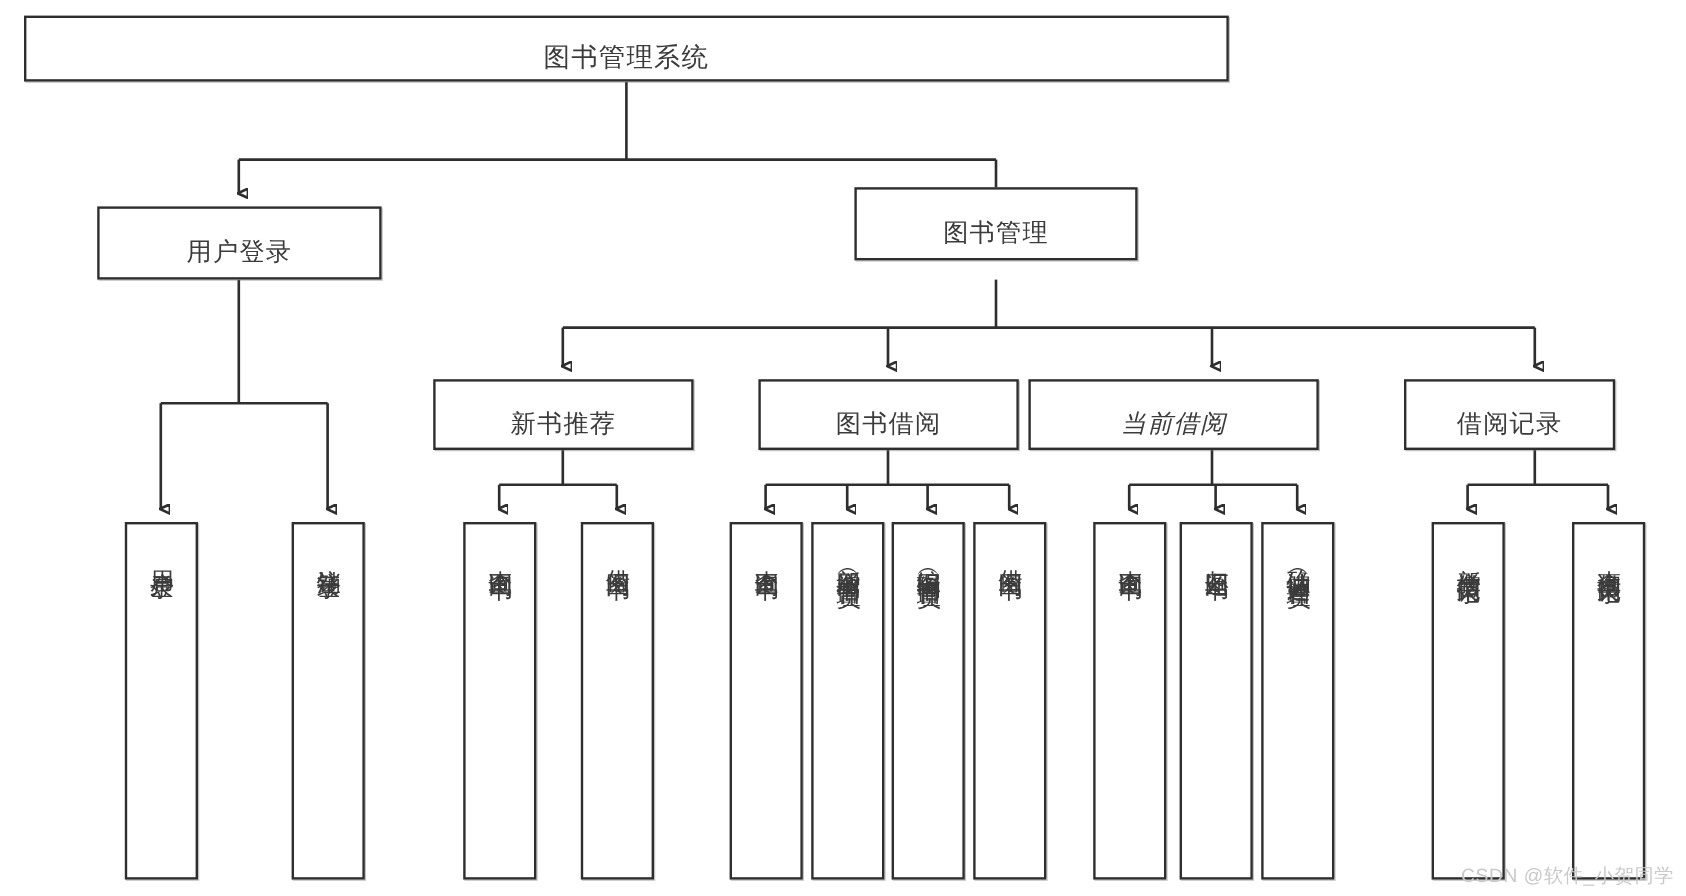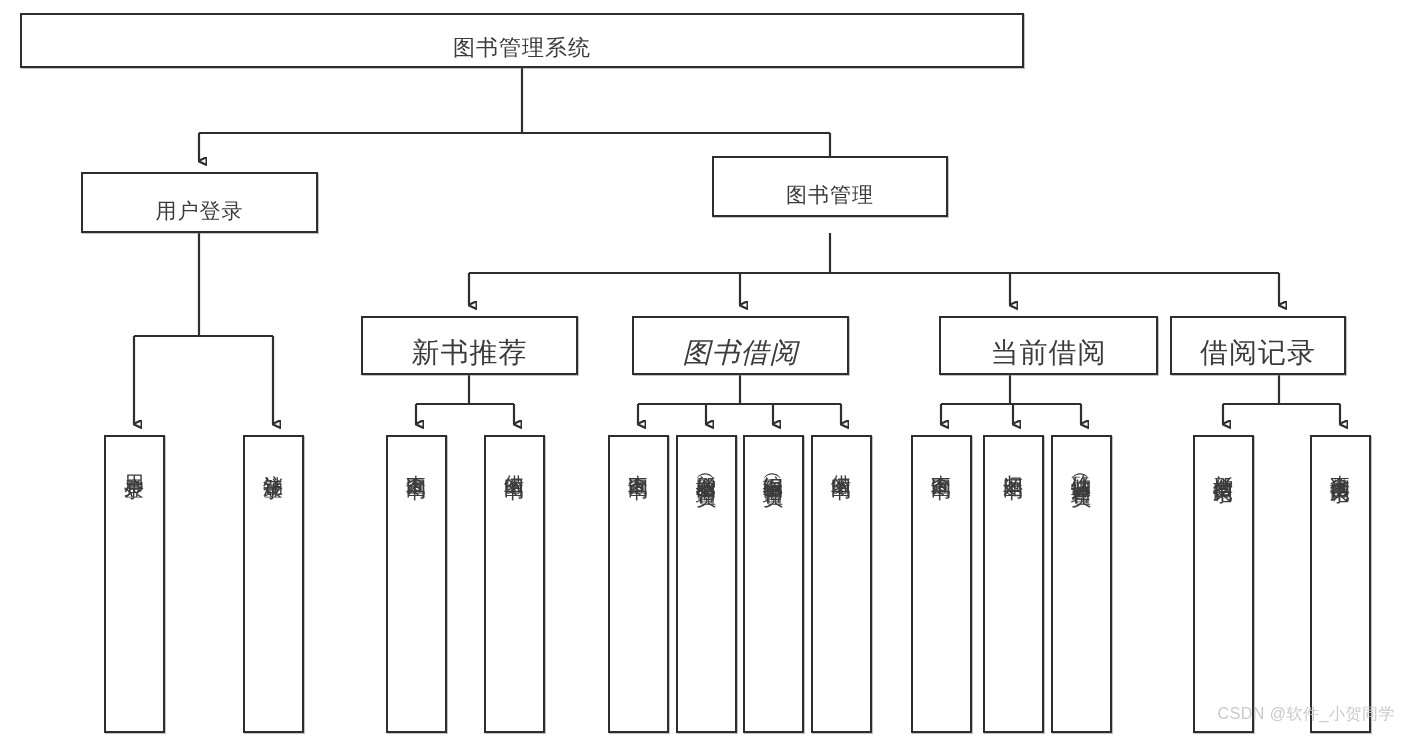--- a/index.html
+++ b/index.html
@@ -43,39 +43,39 @@
   .node.leaf .node-label {
     writing-mode: vertical-rl;
     text-orientation: upright;
     font-size: 20px;
     letter-spacing: 2px;
     white-space: nowrap;
     display: block;
   }
   .node.root .node-label { font-size: 22px; }
   .node.l2 .node-label { font-size: 21px; }
-  .node.l3 .node-label { font-size: 28px; }
+  .node.l3 .node-label { font-size: 21px; }
 
   svg.links {
     position: absolute;
     left: 0;
     top: 0;
     width: 1405px;
     height: 747px;
     pointer-events: none;
   }
   svg.links path, svg.links line {
     stroke: #2e2e2e;
     stroke-width: 2.2;
     fill: none;
   }
   .watermark {
     position: absolute;
     right: 10px;
-    bottom: 22px;
+    bottom: 6px;
     font-size: 16px;
     color: #c9c9c9;
     white-space: nowrap;
     letter-spacing: 0.5px;
   }
 </style>
 </head>
 <body>
 
 <div id="canvas">
@@ -137,24 +137,24 @@
         <span class="node-label">用户登录</span>
       </div>
       <div class="node l2" style="left: 712px; top: 156px; width: 236px; height: 61px;">
         <span class="node-label">图书管理</span>
       </div>
     </div>
   <div id="level3-container">
       <div class="node l3" style="left: 361px; top: 316px; width: 217px; height: 59px;">
         <span class="node-label">新书推荐</span>
       </div>
-      <div class="node l3" style="left: 632px; top: 316px; width: 217px; height: 59px; font-style: italic;">
+      <div class="node l3" style="left: 632px; top: 316px; width: 217px; height: 59px;">
         <span class="node-label">图书借阅</span>
       </div>
-      <div class="node l3" style="left: 939px; top: 316px; width: 219px; height: 59px;">
+      <div class="node l3" style="left: 857px; top: 316px; width: 242px; height: 59px; font-style: italic;">
         <span class="node-label">当前借阅</span>
       </div>
       <div class="node l3" style="left: 1170px; top: 316px; width: 176px; height: 59px;">
         <span class="node-label">借阅记录</span>
       </div>
     </div>
   <div id="leaves-container">
       <div class="node leaf" style="left: 104px; top: 435px; width: 61px; height: 298px;">
         <span class="node-label">用户登录</span>
       </div>

